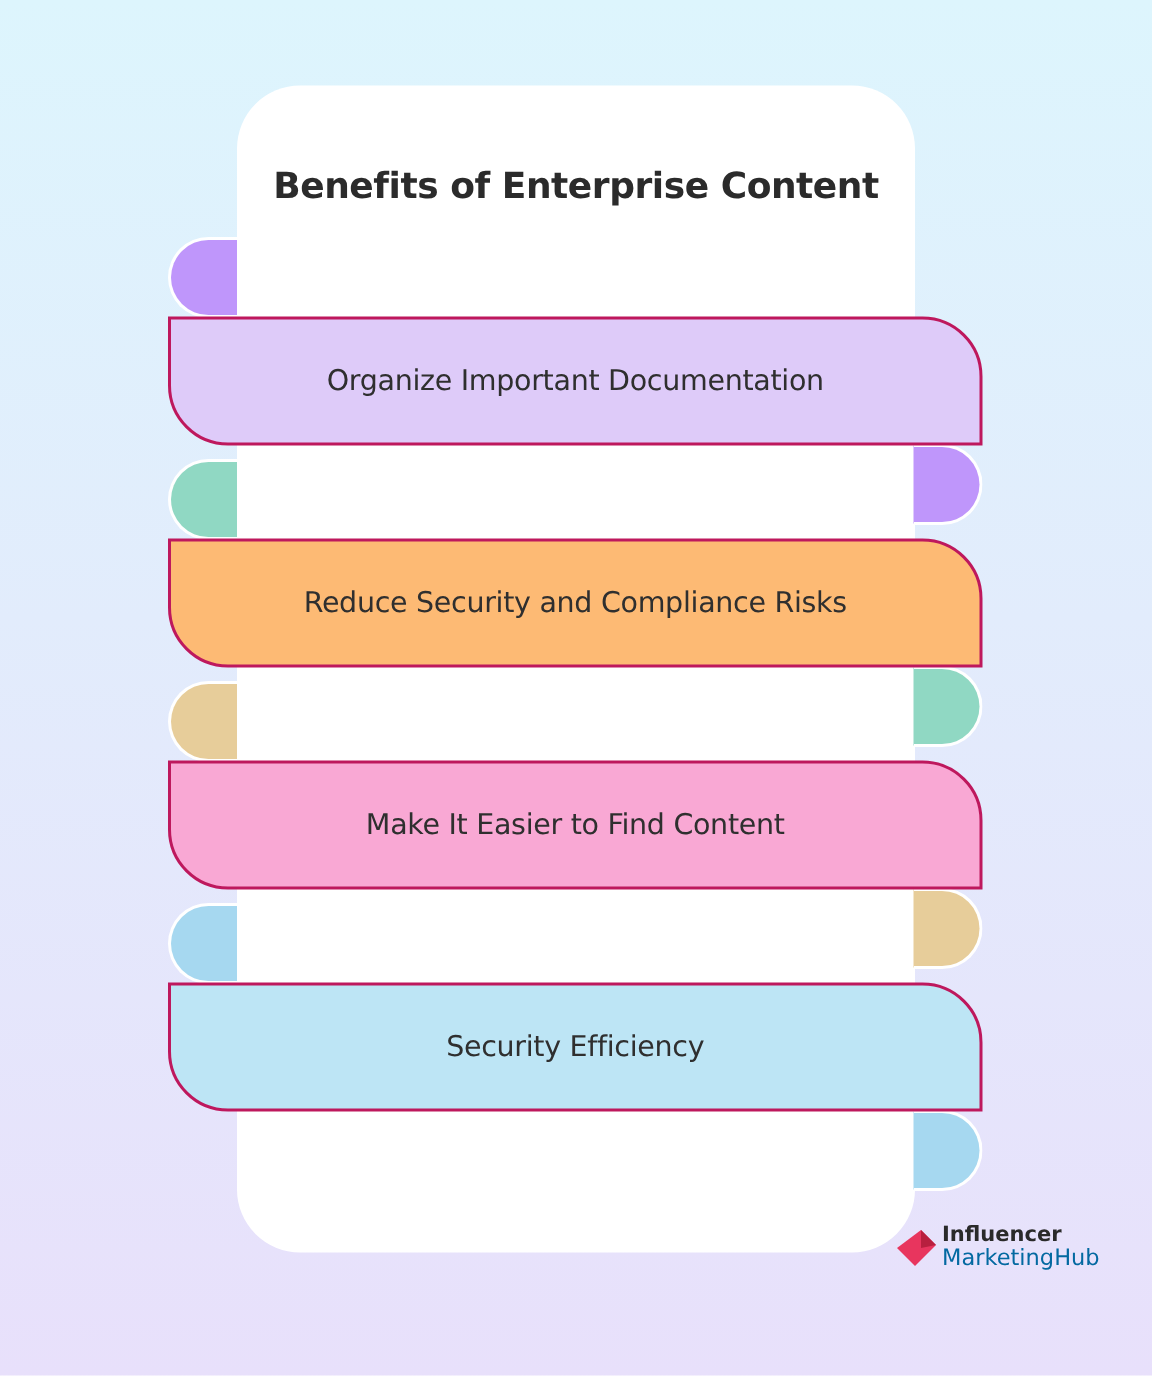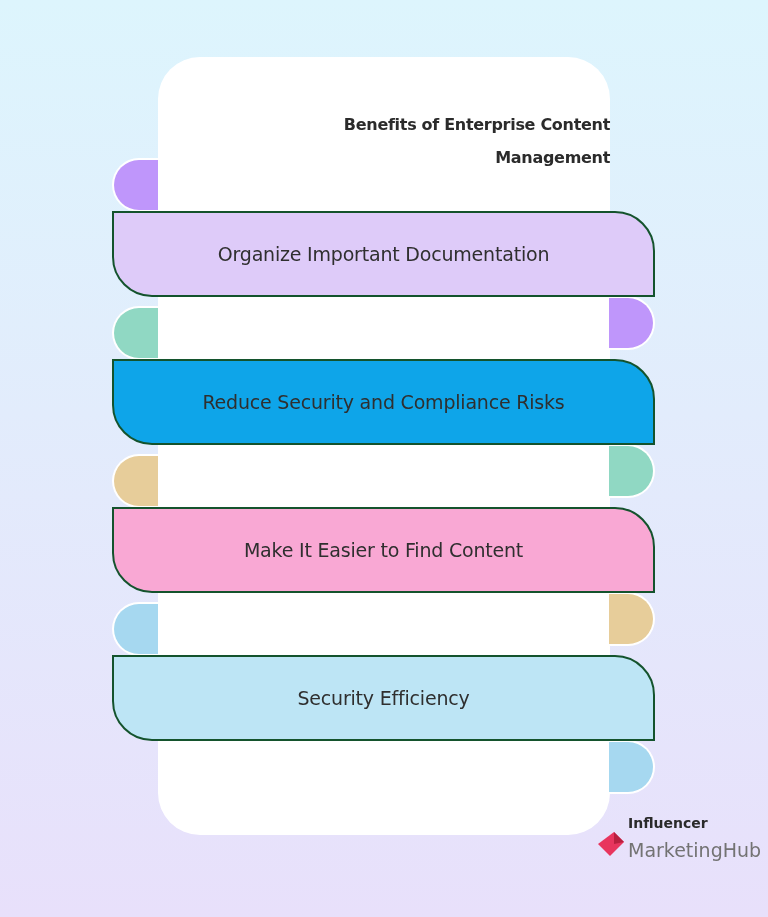--- a/index.html
+++ b/index.html
@@ -7,65 +7,64 @@
     width:768px; height:917px; position:relative; overflow:hidden;
     background: linear-gradient(180deg, #ddf5fd 0%, #e2ecfc 45%, #e8e0fb 100%);
     font-family: "DejaVu Sans", sans-serif;
   }
   .card {
     position:absolute; left:158px; top:57px; width:452px; height:778px;
     background:#ffffff; border-radius:42px;
   }
   .title {
     position:absolute; left:158px; top:108px; width:452px;
-    text-align:right; font-weight:bold; font-size:16px; line-height:33px;
+    text-align:center; font-weight:bold; font-size:24px; line-height:33px;
     color:#2b2b2b; letter-spacing:-0.3px;
   }
   .tab {
     position:absolute; width:46px; height:54px;
     border:2px solid #ffffff; box-sizing:border-box;
   }
   .tab.left { left:112px; border-radius:27px 0 0 27px; border-right:none; }
   .tab.right { left:609px; border-radius:0 27px 27px 0; border-left:none; }
   .band {
     position:absolute; left:112px; width:543px; height:86px;
-    border:2px solid #14532d; box-sizing:border-box;
+    border:2px solid #be185d; box-sizing:border-box;
     border-radius:0 40px 0 40px;
     display:flex; align-items:center; justify-content:center;
   }
   .band span {
     font-size:19px; color:#2f2f2f; letter-spacing:-0.2px;
   }
   .logo {
     position:absolute; left:596px; top:816px; display:flex; align-items:flex-end;
   }
   .logo .mark { width:30px; height:30px; margin-right:2px; }
   .logo .words { line-height:15px; }
   .logo .w1 { font-size:14px; font-weight:bold; color:#2a2a2a; }
-  .logo .w2 { font-size:19px; color:#737373;margin-top:12px; }
+  .logo .w2 { font-size:15px; color:#0369a1; }
 </style>
 </head>
 <body>
 
 <div class="card"></div>
 
 <div class="title">
   <div>Benefits of Enterprise Content</div>
-  <div>Management</div>
 </div>
 
 <div class="tab left" style="top:158px;background:#bf96fb;"></div>
 <div class="tab right" style="top:296px;background:#bf96fb;"></div>
 <div class="band" style="top:211px;background:#decbf9;">
   <span>Organize Important Documentation</span>
 </div>
 
 <div class="tab left" style="top:306px;background:#90d8c3;"></div>
 <div class="tab right" style="top:444px;background:#90d8c3;"></div>
-<div class="band" style="top:359px;background:#0ea5e9;">
+<div class="band" style="top:359px;background:#fdba74;">
   <span>Reduce Security and Compliance Risks</span>
 </div>
 
 <div class="tab left" style="top:454px;background:#e7cd9a;"></div>
 <div class="tab right" style="top:592px;background:#e7cd9a;"></div>
 <div class="band" style="top:507px;background:#f9a8d4;">
   <span>Make It Easier to Find Content</span>
 </div>
 
 <div class="tab left" style="top:602px;background:#a6d8f0;"></div>

